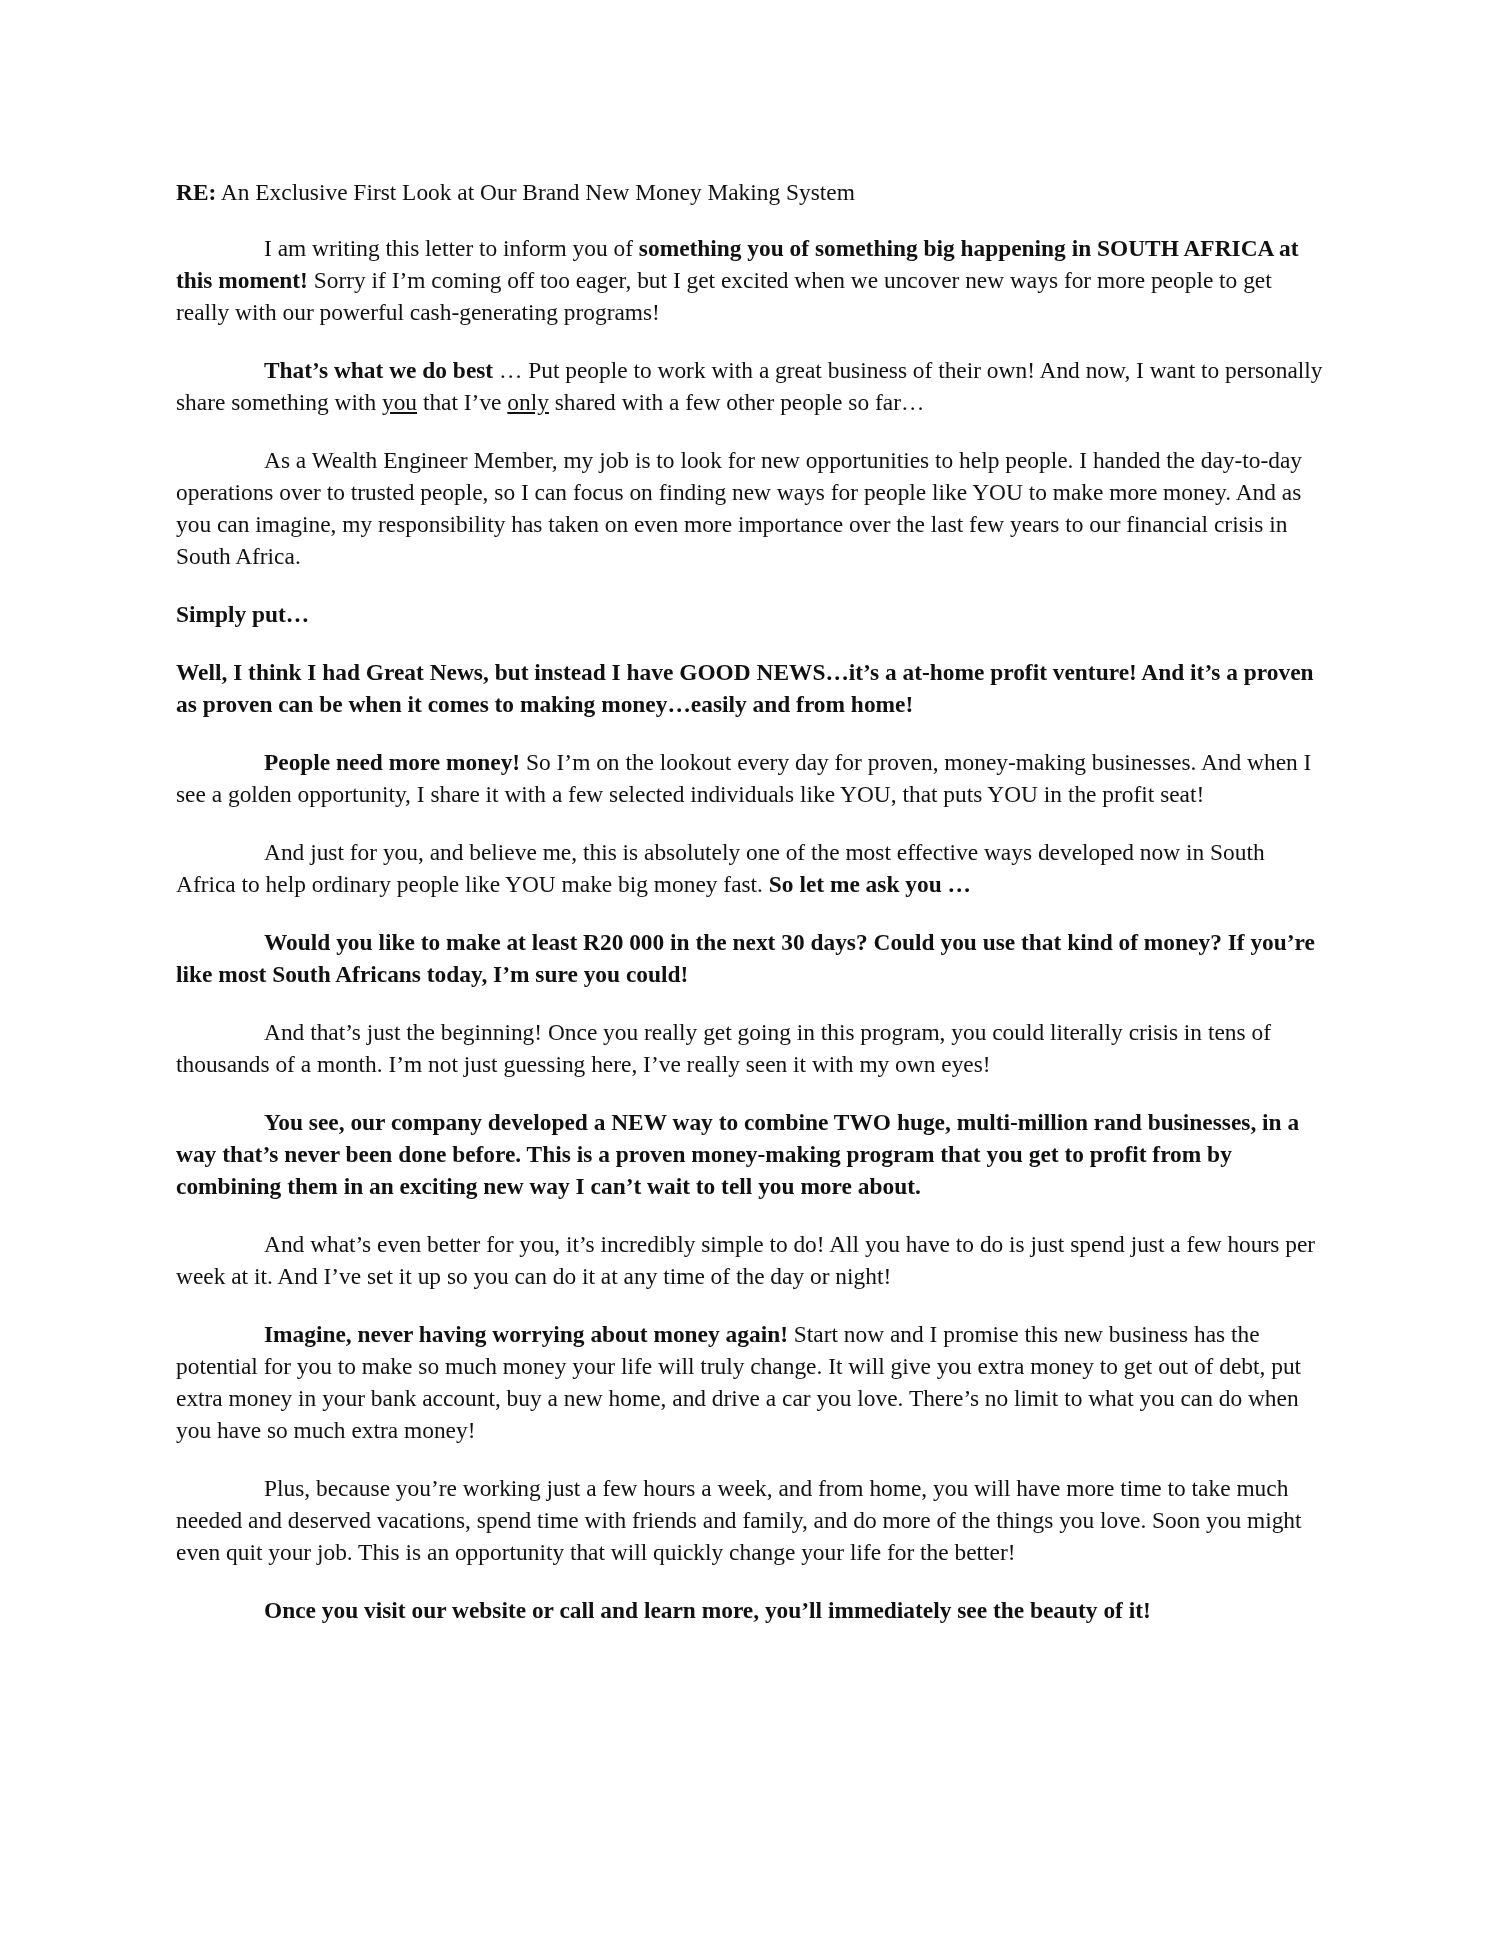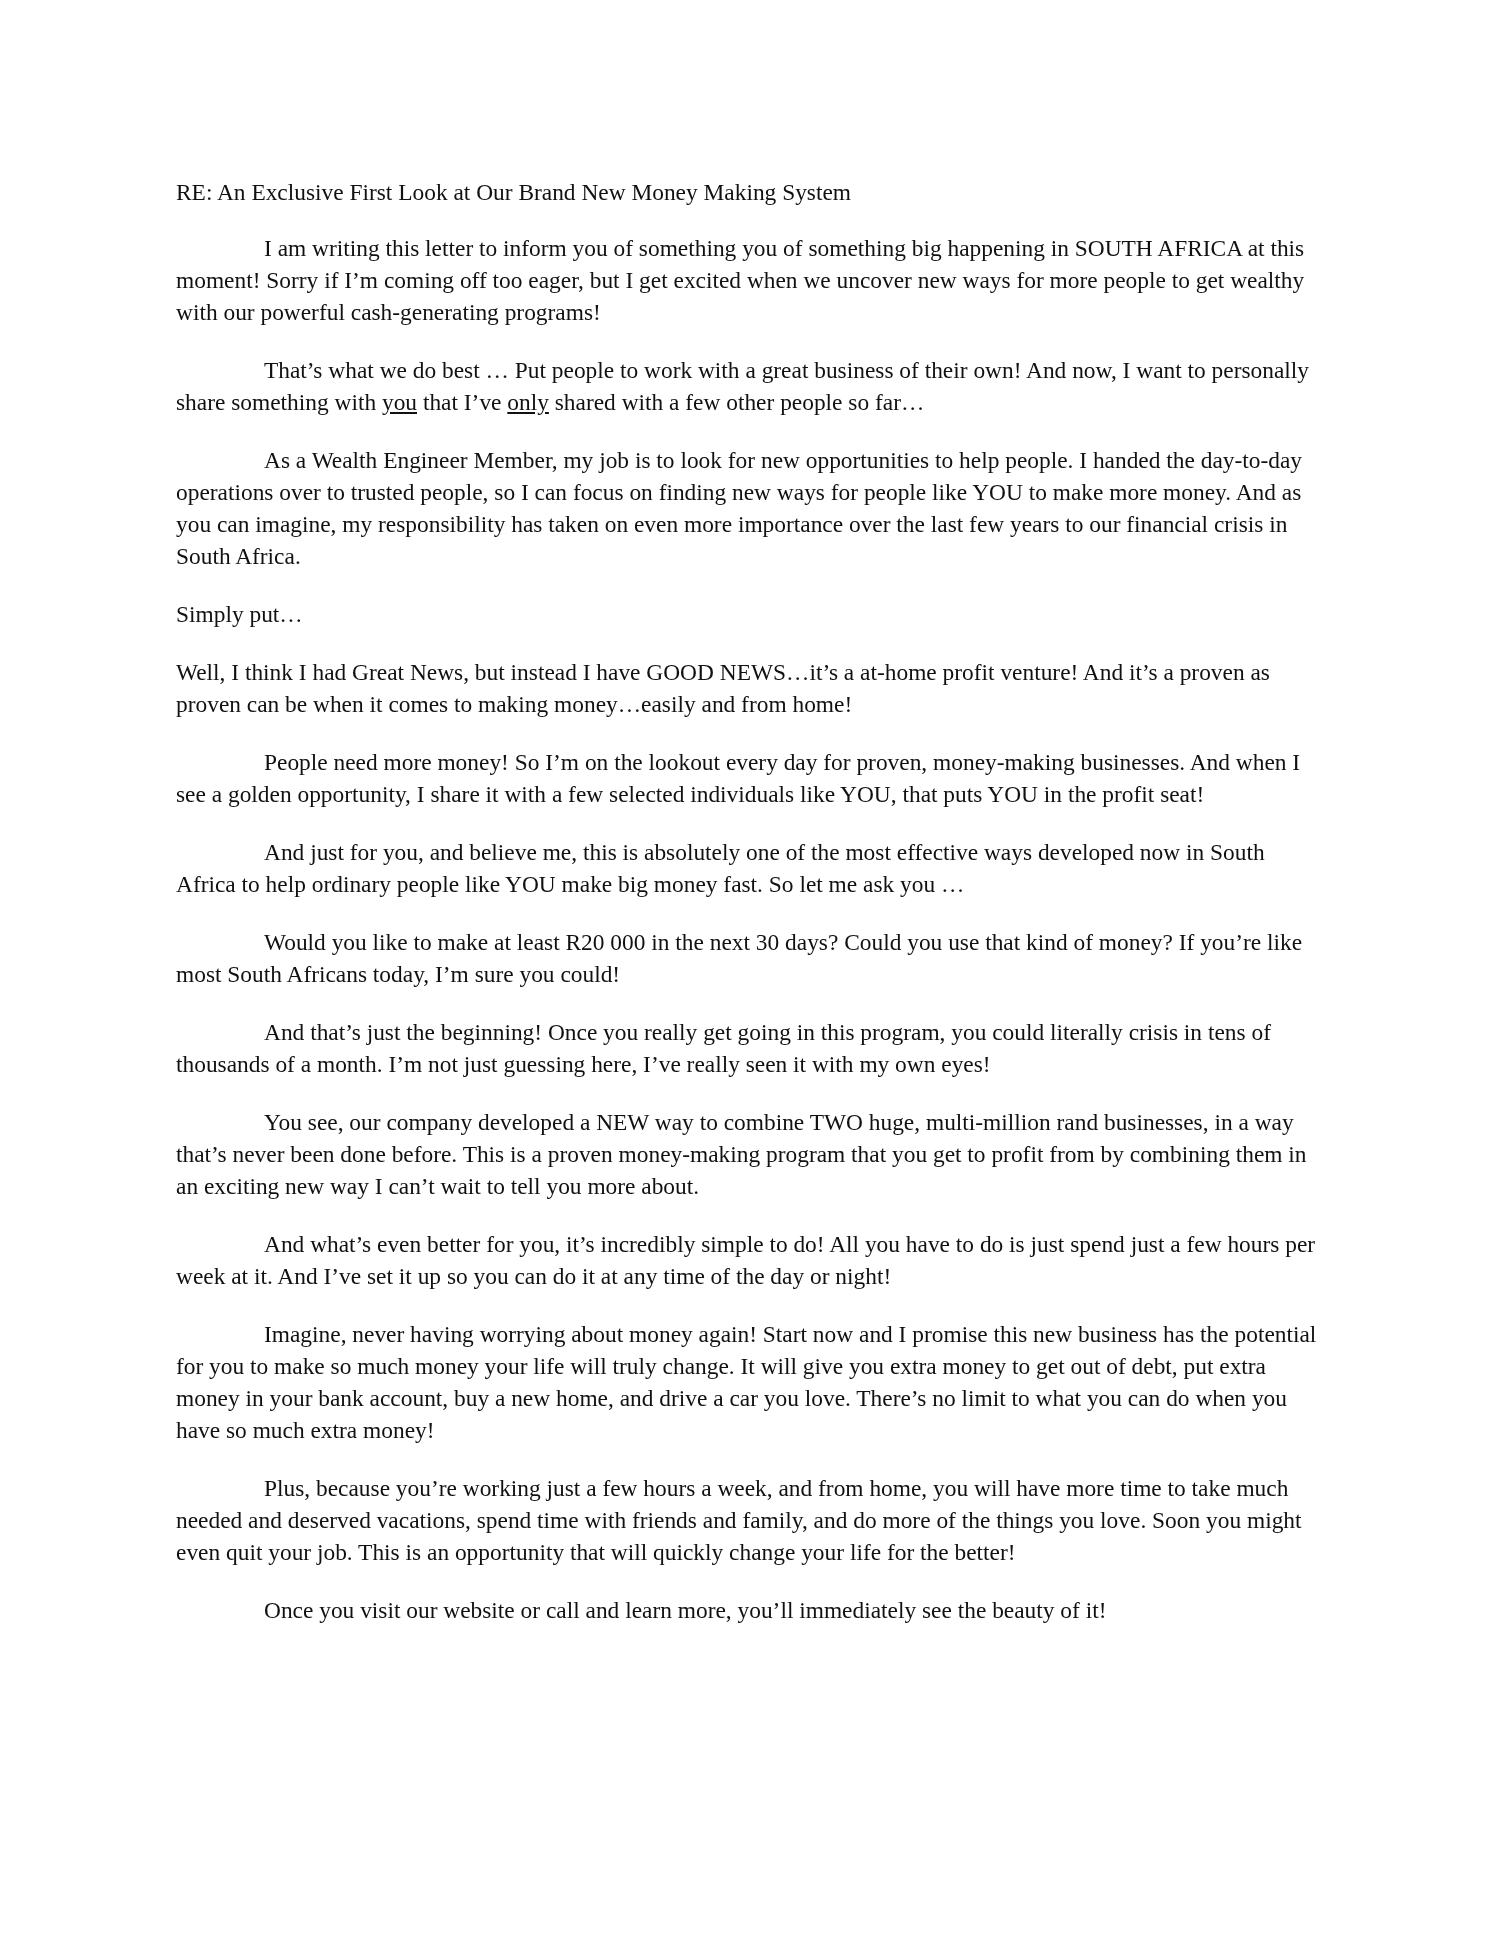--- a/index.html
+++ b/index.html
@@ -27,36 +27,36 @@
       margin: 0 0 24px 0;
     }
     .para {
       margin: 0 0 26px 0;
       text-indent: 88px;
     }
     .para.noindent {
       text-indent: 0;
     }
     b, .bold {
-      font-weight: normal;
+      font-weight: bold;
       text-align: center;
     }
     u {
       text-decoration: underline;
     }
   </style>
 </head>
 <body>
 
 <div class="page">
 
   <div class="line-block"><b>RE:</b><span> An Exclusive First Look at Our Brand New Money Making System</span></div>
 
 
-  <p class="para"><span>I am writing this letter to inform you of </span><b>something you of something big happening in SOUTH AFRICA at this moment!</b><span> Sorry if I’m coming off too eager, but I get excited when we uncover new ways for more people to get wealthy with our powerful cash-generating programs!</span></p>
+  <p class="para"><span>I am writing this letter to inform you of </span><b>something you of something big happening in SOUTH AFRICA at this moment!</b><span> Sorry if I’m coming off too eager, but I get excited when we uncover new ways for more people to get really with our powerful cash-generating programs!</span></p>
 
   <p class="para"><b>That’s what we do best</b><span> … Put people to work with a great business of their own! And now, I want to personally share something with </span><u>you</u><span> that I’ve </span><u>only</u><span> shared with a few other people so far…</span></p>
 
   <p class="para"><span>As a Wealth Engineer Member, my job is to look for new opportunities to help people. I handed the day-to-day operations over to trusted people, so I can focus on finding new ways for people like YOU to make more money. And as you can imagine, my responsibility has taken on even more importance  over the last few years to our financial crisis in South Africa.</span></p>
 
   <p class="para noindent"><b>Simply put…</b></p>
 
   <p class="para noindent"><b>Well, I think I had Great News, but instead I have GOOD NEWS…it’s a at-home profit venture! And it’s a proven as proven can be when it comes to making money…easily and from home!</b></p>
 
   <p class="para"><b>People need more money!</b><span> So I’m on the lookout every day for proven, money-making businesses. And when I see a golden opportunity, I share it with a few selected individuals like YOU, that puts YOU in the profit seat!</span></p>

